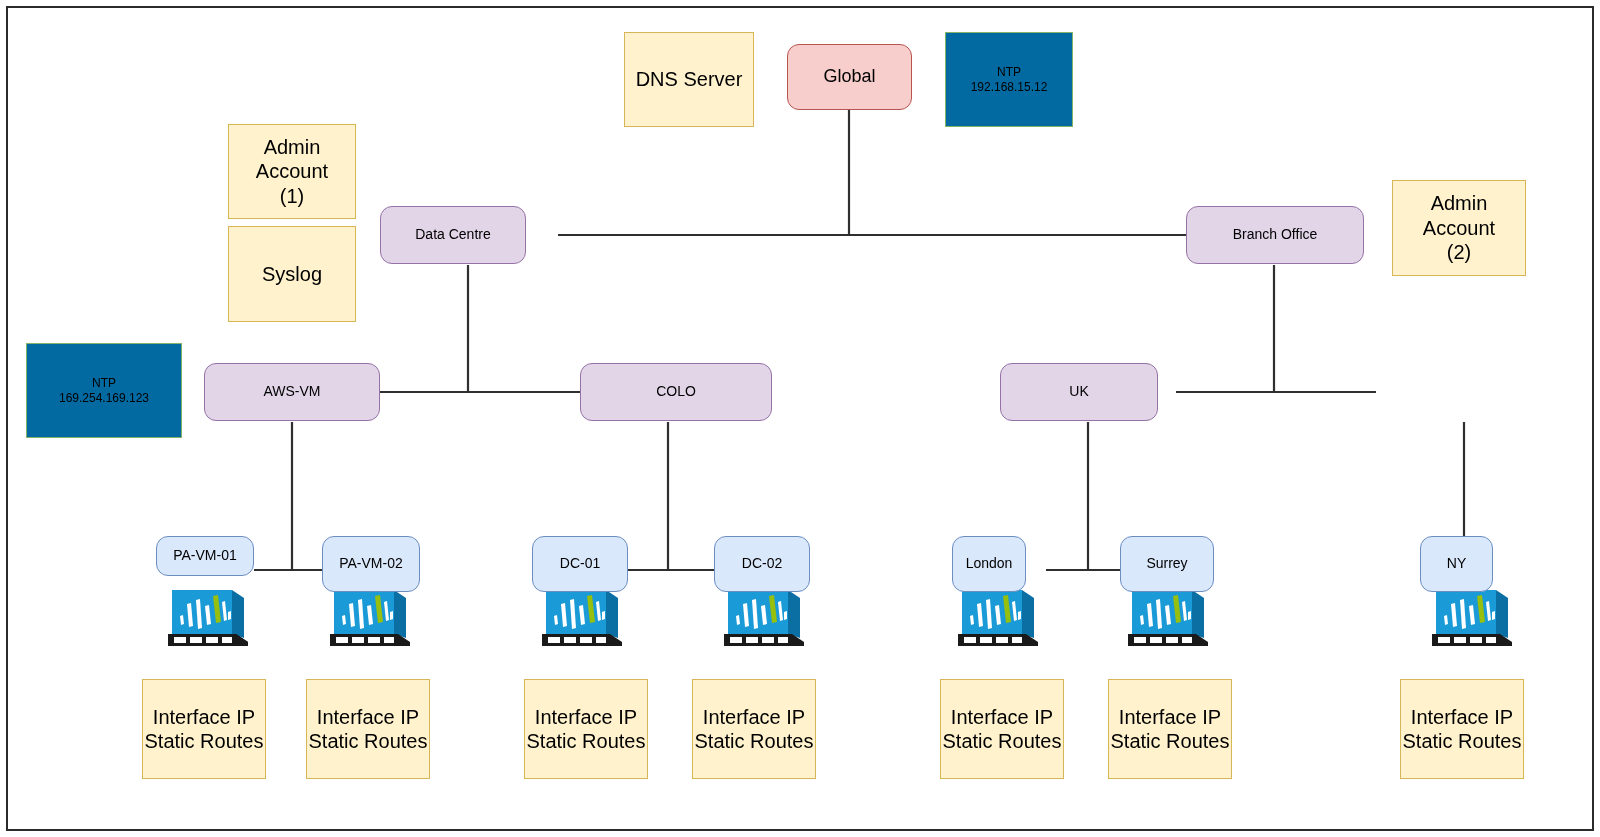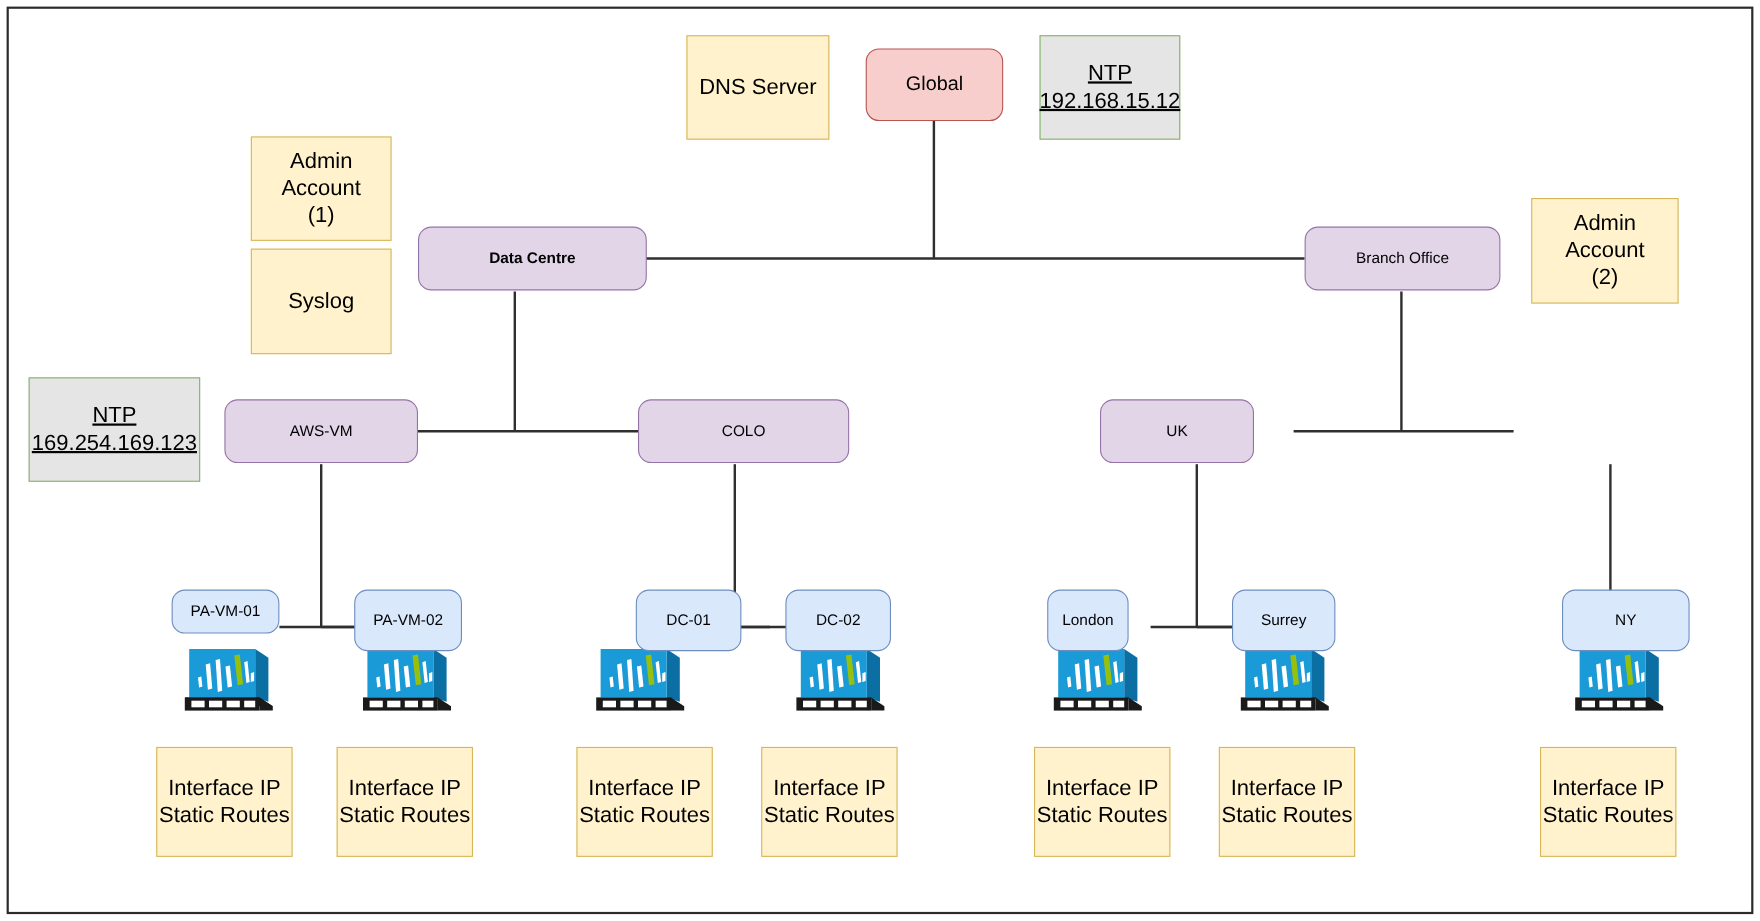--- a/index.html
+++ b/index.html
@@ -64,25 +64,24 @@
   }
   
   .n-note {
     background: #fff2cc;
     border: 1.6px solid #d6b656;
     border-radius: 0;
     font-size: 20px;
   }
   
   .n-ntp {
-    background: #e5e5e5;
+    background: #0369a1;
     border: 1.6px solid #82b366;
     border-radius: 0;
-    font-size: 20px;
-    text-decoration: underline;
+    font-size: 12px;
   }
   
   .fw-icon {
     position: absolute;
     z-index: 2;
   }
 </style>
 </head>
 <body>
 
@@ -302,44 +301,44 @@
 (1)</div>
 
   <div class="node n-note" style="left:228px; top:226px; width:128px; height:96px;">Syslog</div>
 
   <div class="node n-ntp" style="left:26px; top:343px; width:156px; height:95px;">NTP
 169.254.169.123</div>
 
   <div class="node n-note" style="left:1392px; top:180px; width:134px; height:96px;">Admin Account
 (2)</div>
 
-  <div class="node n-group" style="left:380px; top:206px; width:208px; height:58px;font-weight:bold;">Data Centre</div>
+  <div class="node n-group" style="left:380px; top:206px; width:146px; height:58px;">Data Centre</div>
 
   <div class="node n-group" style="left:1186px; top:206px; width:178px; height:58px;">Branch Office</div>
 
   <div class="node n-group" style="left:204px; top:363px; width:176px; height:58px;">AWS-VM</div>
 
   <div class="node n-group" style="left:580px; top:363px; width:192px; height:58px;">COLO</div>
 
-  <div class="node n-group" style="left:1000px; top:363px; width:140px; height:58px;">UK</div>
+  <div class="node n-group" style="left:1000px; top:363px; width:158px; height:58px;">UK</div>
 
 
   <div class="node n-device" style="left:156px; top:536px; width:98px; height:40px;">PA-VM-01</div>
 
   <div class="node n-device" style="left:322px; top:536px; width:98px; height:56px;">PA-VM-02</div>
 
-  <div class="node n-device" style="left:532px; top:536px; width:96px; height:56px;margin-left:46px;">DC-01</div>
+  <div class="node n-device" style="left:532px; top:536px; width:96px; height:56px;">DC-01</div>
 
   <div class="node n-device" style="left:714px; top:536px; width:96px; height:56px;">DC-02</div>
 
   <div class="node n-device" style="left:952px; top:536px; width:74px; height:56px;">London</div>
 
   <div class="node n-device" style="left:1120px; top:536px; width:94px; height:56px;">Surrey</div>
 
-  <div class="node n-device" style="left:1420px; top:536px; width:116px; height:56px;">NY</div>
+  <div class="node n-device" style="left:1420px; top:536px; width:73px; height:56px;">NY</div>
 
   <div class="node n-note" style="left:142px; top:679px; width:124px; height:100px;">Interface IP
 Static Routes</div>
 
   <div class="node n-note" style="left:306px; top:679px; width:124px; height:100px;">Interface IP
 Static Routes</div>
 
   <div class="node n-note" style="left:524px; top:679px; width:124px; height:100px;">Interface IP
 Static Routes</div>
 

